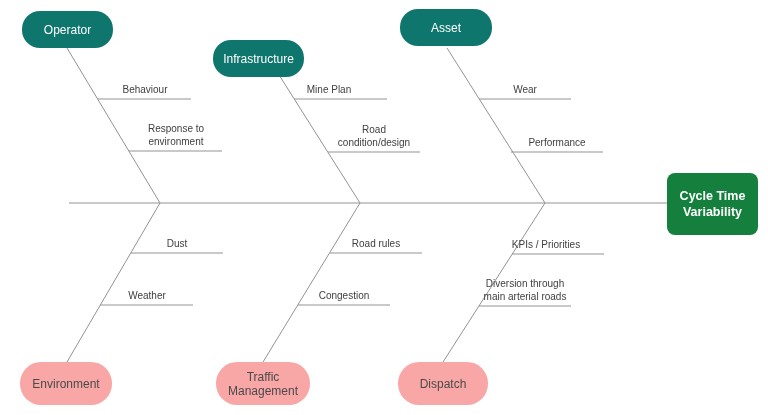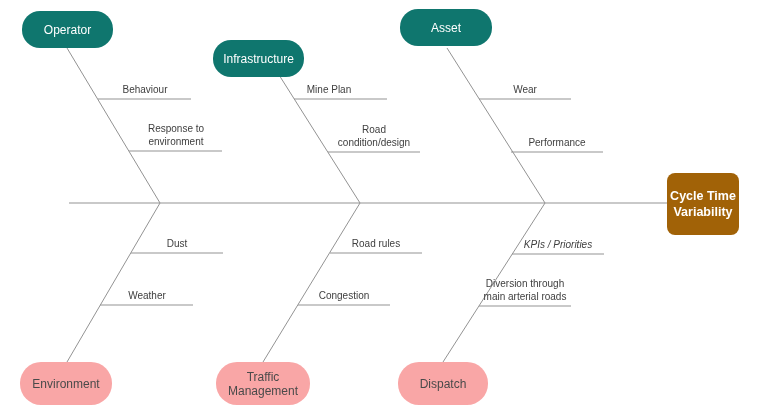--- a/index.html
+++ b/index.html
@@ -31,22 +31,22 @@
   }
   .box-operator       { left: 22px;  top: 11px;  width: 91px; }
   .box-infrastructure { left: 213px; top: 10px;  width: 91px; margin-top: 30px; }
   .box-asset          { left: 400px; top: 9px;   width: 92px; }
   .box-environment    { left: 20px;  top: 362px; width: 92px; }
   .box-traffic        { left: 216px; top: 362px; width: 94px; }
   .box-dispatch       { left: 398px; top: 362px; width: 90px; }
 
   .effect-box {
     position: absolute;
-    left: 667px; top: 173px; width: 72px; height: 62px;
-    background: #a16207; color: #ffffff;
+    left: 667px; top: 173px; width: 91px; height: 62px;
+    background: #15803d; color: #ffffff;
     border-radius: 8px;
     display: flex; align-items: center; justify-content: center;
     text-align: center;
     font-weight: bold; font-size: 12.5px; line-height: 16px;
     white-space: pre-line;
   }
 
   .cause-label {
     position: absolute;
     transform: translate(-50%, -100%);
@@ -58,21 +58,21 @@
   .lbl-behaviour      { left: 145px; top: 96px;  }
   .lbl-response       { left: 176px; top: 148px; }
   .lbl-mine-plan      { left: 329px; top: 96px;  }
   .lbl-road-condition { left: 374px; top: 149px; }
   .lbl-wear           { left: 525px; top: 96px;  }
   .lbl-performance    { left: 557px; top: 149px; }
   .lbl-dust           { left: 177px; top: 250px; }
   .lbl-weather        { left: 147px; top: 302px; }
   .lbl-road-rules     { left: 376px; top: 250px; }
   .lbl-congestion     { left: 344px; top: 302px; }
-  .lbl-kpis           { left: 558px; top: 251px; font-style: italic; }
+  .lbl-kpis           { left: 546px; top: 251px; }
   .lbl-diversion      { left: 525px; top: 303px; }
 </style>
 </head>
 <body>
 
 <div class="canvas">
 
   <svg class="bones" width="768" height="415" viewBox="0 0 768 415">
 
     <line x1="69" y1="203" x2="667" y2="203"></line>

